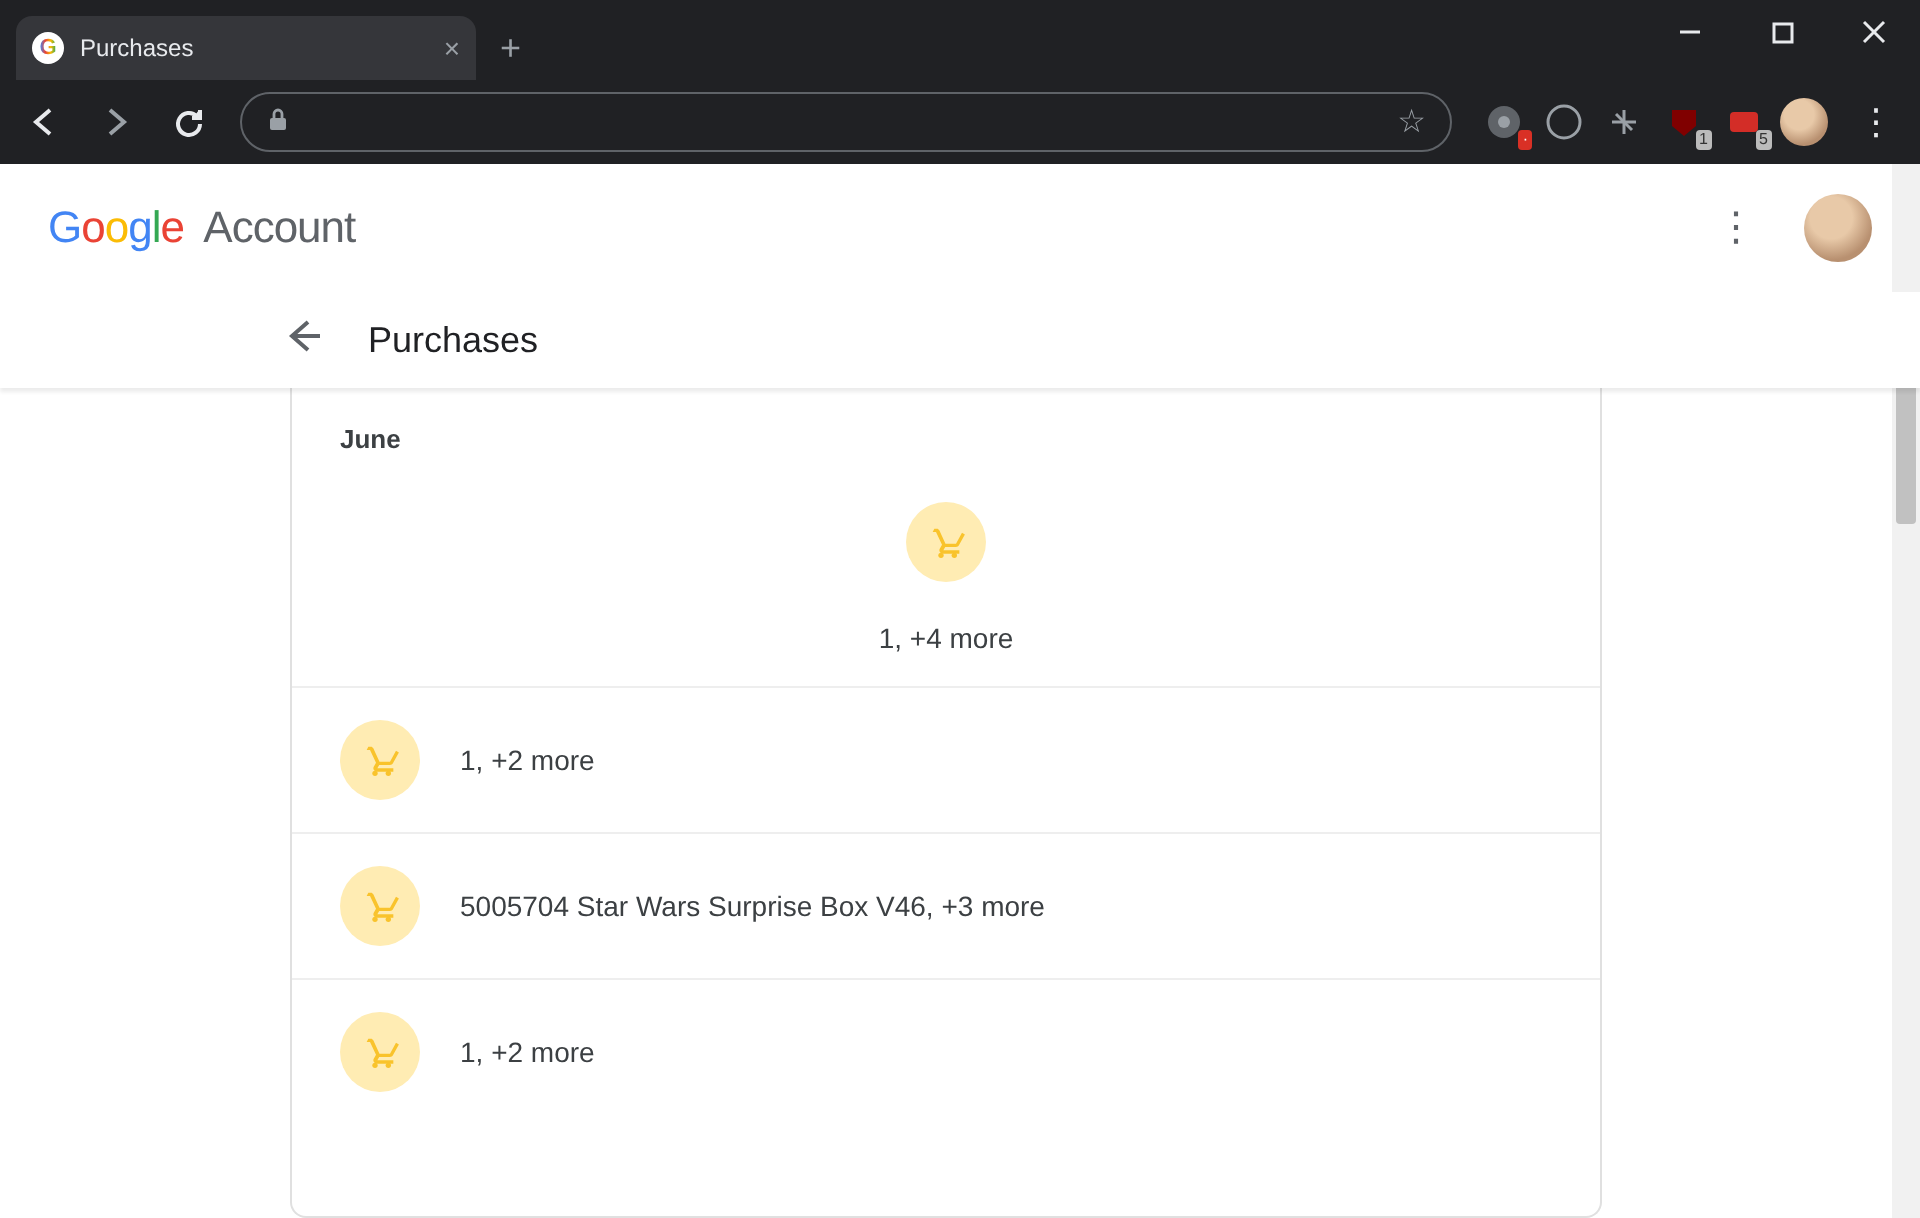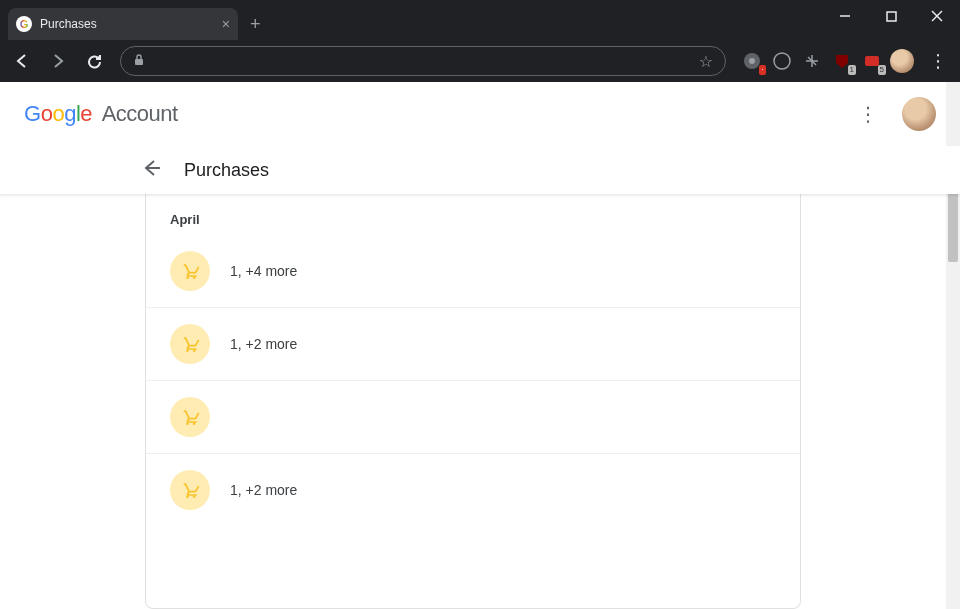--- a/index.html
+++ b/index.html
@@ -67,21 +67,21 @@
                z-index:2; background:#fff;}
   .subheader .back svg{stroke:#5f6368;}
 
   .content-wrap { position:absolute; top:112px; left:0; right:14px; bottom:0; overflow:hidden;
                   background:#fff; display:flex; justify-content:center;}
   .card { width:656px; border:1px solid #e0e0e0; border-radius:0 0 8px 8px; border-top:none;
           margin-top:0;}
   .month { font-size:13px; font-weight:bold; color:#3c4043; padding:18px 24px 8px; }
   .row { display:flex; align-items:center; gap:20px; padding:16px 24px;
          border-top:1px solid #eee; }
-  .row:first-of-type{border-top:none;}
+  .row:first-of-type{border-top:none;flex-direction:column;}
   .row .ico { width:40px; height:40px; border-radius:50%; background:#ffecb3;
               display:flex; align-items:center; justify-content:center; flex-shrink:0;}
   .row .ico svg{fill:#f9c32c;}
   .row .label{font-size:14px;color:#3c4043;}
 </style>
 </head>
 <body>
 
 <div class="chrome-top">
   <div class="win-controls">
@@ -198,21 +198,21 @@
       <svg width="22" height="22" fill="none" stroke-width="2">
           <path d="M14 4 L6 11 L14 18"></path>
           <line x1="6" y1="11" x2="20" y2="11"></line>
         </svg>
     </span>
     <span>Purchases</span>
   </div>
 
   <div class="content-wrap">
     <div class="card">
-      <div class="month">April</div>
+      <div class="month">June</div>
       <div id="rows">
           <div class="row" style="border-top: none;">
             <div class="ico">
               <svg width="20" height="20" viewBox="0 0 24 24">
                 <path d="M7 4h-2l-1 2h2l3.6 7.6-1.35 2.44c-.16.28-.25.6-.25.96 0 1.1.9 2 2 2h10v-2h-9.58l1.1-2h6.48c.75 0 1.41-.41 1.75-1.03l3.58-6.49-.01-.01.01-.01-1.74-.96-3.59 6.5h-6.31l-3.7-8z"></path>
                 <circle cx="9" cy="20" r="1.6"></circle>
                 <circle cx="17" cy="20" r="1.6"></circle>
               </svg>
             </div>
             <div class="label">1, +4 more</div>
@@ -228,20 +228,21 @@
             <div class="label">1, +2 more</div>
           </div>
           <div class="row">
             <div class="ico">
               <svg width="20" height="20" viewBox="0 0 24 24">
                 <path d="M7 4h-2l-1 2h2l3.6 7.6-1.35 2.44c-.16.28-.25.6-.25.96 0 1.1.9 2 2 2h10v-2h-9.58l1.1-2h6.48c.75 0 1.41-.41 1.75-1.03l3.58-6.49-.01-.01.01-.01-1.74-.96-3.59 6.5h-6.31l-3.7-8z"></path>
                 <circle cx="9" cy="20" r="1.6"></circle>
                 <circle cx="17" cy="20" r="1.6"></circle>
               </svg>
             </div>
+            <div class="label">5005704 Star Wars Surprise Box V46, +3 more</div>
           </div>
           <div class="row">
             <div class="ico">
               <svg width="20" height="20" viewBox="0 0 24 24">
                 <path d="M7 4h-2l-1 2h2l3.6 7.6-1.35 2.44c-.16.28-.25.6-.25.96 0 1.1.9 2 2 2h10v-2h-9.58l1.1-2h6.48c.75 0 1.41-.41 1.75-1.03l3.58-6.49-.01-.01.01-.01-1.74-.96-3.59 6.5h-6.31l-3.7-8z"></path>
                 <circle cx="9" cy="20" r="1.6"></circle>
                 <circle cx="17" cy="20" r="1.6"></circle>
               </svg>
             </div>
             <div class="label">1, +2 more</div>

